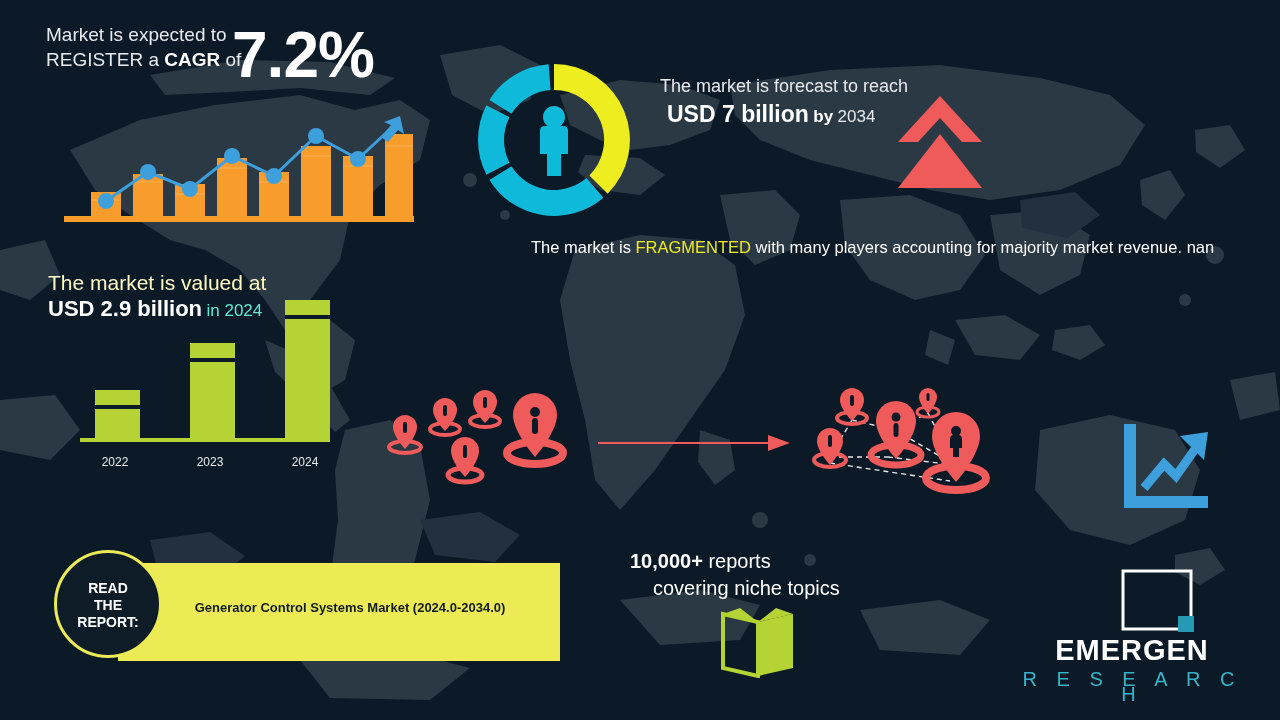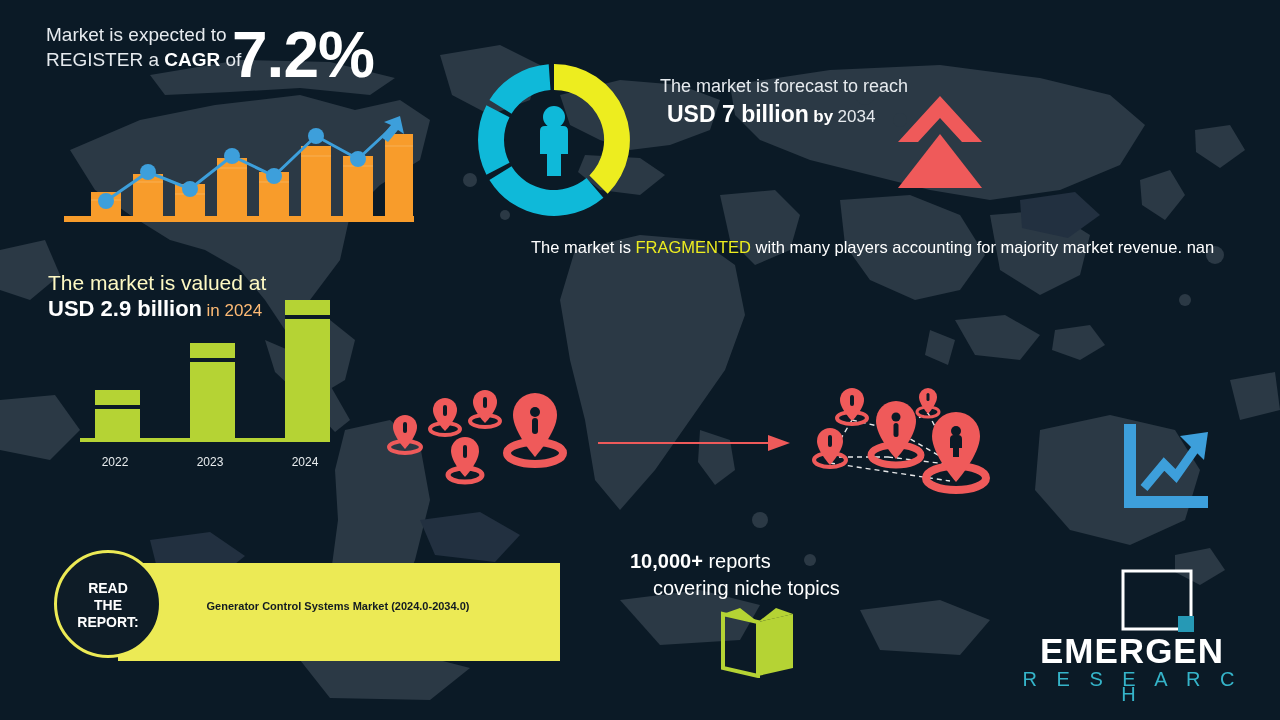--- a/index.html
+++ b/index.html
@@ -28,39 +28,39 @@
   .forecast-l2 .yr{color:#e6eaee;font-size:17px;}
 
   .frag-block{left:531px;top:236px;width:690px;}
   .frag-line{color:#ffffff;font-size:16.5px;line-height:23px;}
   .frag-line .hl{color:#eded1f;}
 
   .valued-block{left:48px;top:272px;width:300px;}
   .valued-l1{color:#fef9c3;font-size:21px;line-height:22px;}
   .valued-l2{margin-top:2px;white-space:nowrap;}
   .valued-l2 .big{color:#ffffff;font-size:22px;font-weight:bold;}
-  .valued-l2 .sm{color:#fdba74;font-size:17px;}
+  .valued-l2 .sm{color:#5eead4;font-size:17px;}
 
   .reports-block{left:630px;top:548px;width:300px;}
   .reports-l1{color:#ffffff;font-size:20px;line-height:27px;}
   .reports-l1 b{font-weight:bold;}
   .reports-l2{color:#ffffff;font-size:20px;line-height:27px;margin-left:23px;}
 
   
   .banner{left:118px;top:563px;width:442px;height:98px;background:#ecea55;}
-  .banner-text{left:148px;top:600px;width:380px;text-align:center;color:#121b22;font-size:11px;font-weight:bold;}
+  .banner-text{left:160px;top:600px;width:380px;text-align:center;color:#121b22;font-size:13px;font-weight:bold;}
   .circle{left:54px;top:550px;width:108px;height:108px;border-radius:50%;background:#0e1c27;border:3px solid #ecea55;box-sizing:border-box;}
   .circle-text{left:54px;top:580px;width:108px;text-align:center;color:#ffffff;font-size:14px;font-weight:bold;line-height:17px;}
 
   
   .gyear{color:#e8ecee;font-size:12px;text-align:center;width:60px;}
 
   
   .logo-wrap{left:1012px;top:568px;width:240px;height:140px;}
-  .logo-name{position:absolute;left:0;top:66px;width:240px;text-align:center;color:#ffffff;font-size:35px;font-weight:bold;letter-spacing:1px;line-height:33px;}
+  .logo-name{position:absolute;left:0;top:66px;width:240px;text-align:center;color:#ffffff;font-size:29px;font-weight:bold;letter-spacing:1px;line-height:33px;}
   .logo-sub{position:absolute;left:0;top:104px;width:240px;text-align:center;color:#35b4c9;font-size:20px;letter-spacing:7px;line-height:15px;}
 </style>
 </head>
 <body>
 
 <div id="stage">
 
   <svg class="layer" viewBox="0 0 1280 720" preserveAspectRatio="none">
     <rect x="0" y="0" width="1280" height="720" fill="#0b1a26"></rect>
     <g fill="#2b3945">

